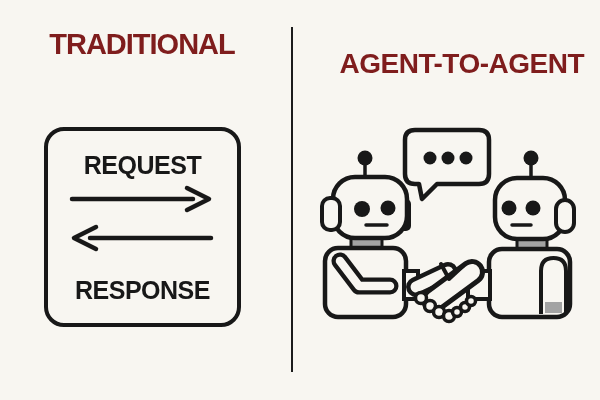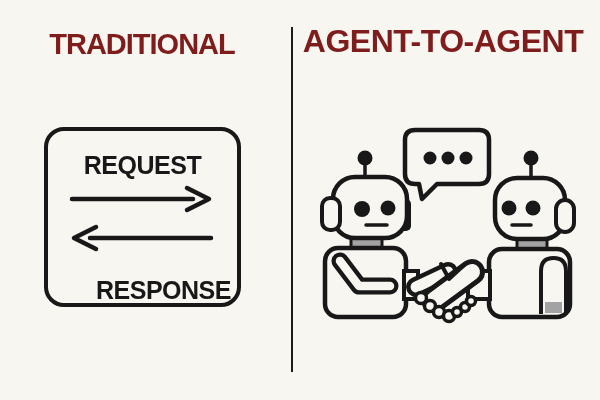--- a/index.html
+++ b/index.html
@@ -17,48 +17,49 @@
     font-weight: 700;
     text-align: center;
     color: #7f1d1d;
   }
   .left-title {
     left: 16px; top: 27px; width: 252px;
     font-size: 29px; line-height: 34px; letter-spacing: -1px;
   }
   .left-title .line { display: block; }
   .right-title {
-    left: 302px; top: 26px; width: 282px;
-    font-size: 32px; line-height: 30px; letter-spacing: -0.5px;
+    left: 302px; top: 49px; width: 282px;
+    font-size: 28px; line-height: 30px; letter-spacing: -0.5px;
     white-space: nowrap;
+    text-align: right;
   }
   .divider {
     position: absolute;
     left: 291px; top: 27px;
     width: 1.5px; height: 345px;
     background: #1c1c1c;
   }
   .api-box {
     position: absolute;
     left: 44px; top: 127px;
-    width: 197px; height: 180px;
+    width: 197px; height: 200px;
     box-sizing: border-box;
     border: 4px solid #181818;
     border-radius: 20px;
   }
   .box-label {
     position: absolute;
     left: 0; width: 100%;
     text-align: center;
     font-weight: 700;
     font-size: 25px;
     letter-spacing: -0.5px;
   }
   .box-label.request  { top: 20px; }
-  .box-label.response { top: 145px; margin-left: 21px; }
+  .box-label.response { top: 145px; }
   .arrow { position: absolute; left: 21px; }
   .arrow-right { top: 53px; }
   .arrow-left  { top: 92px; }
   .illustration {
     position: absolute;
     left: 300px; top: 125px;
     width: 290px; height: 225px;
   }
 </style>
 </head>

